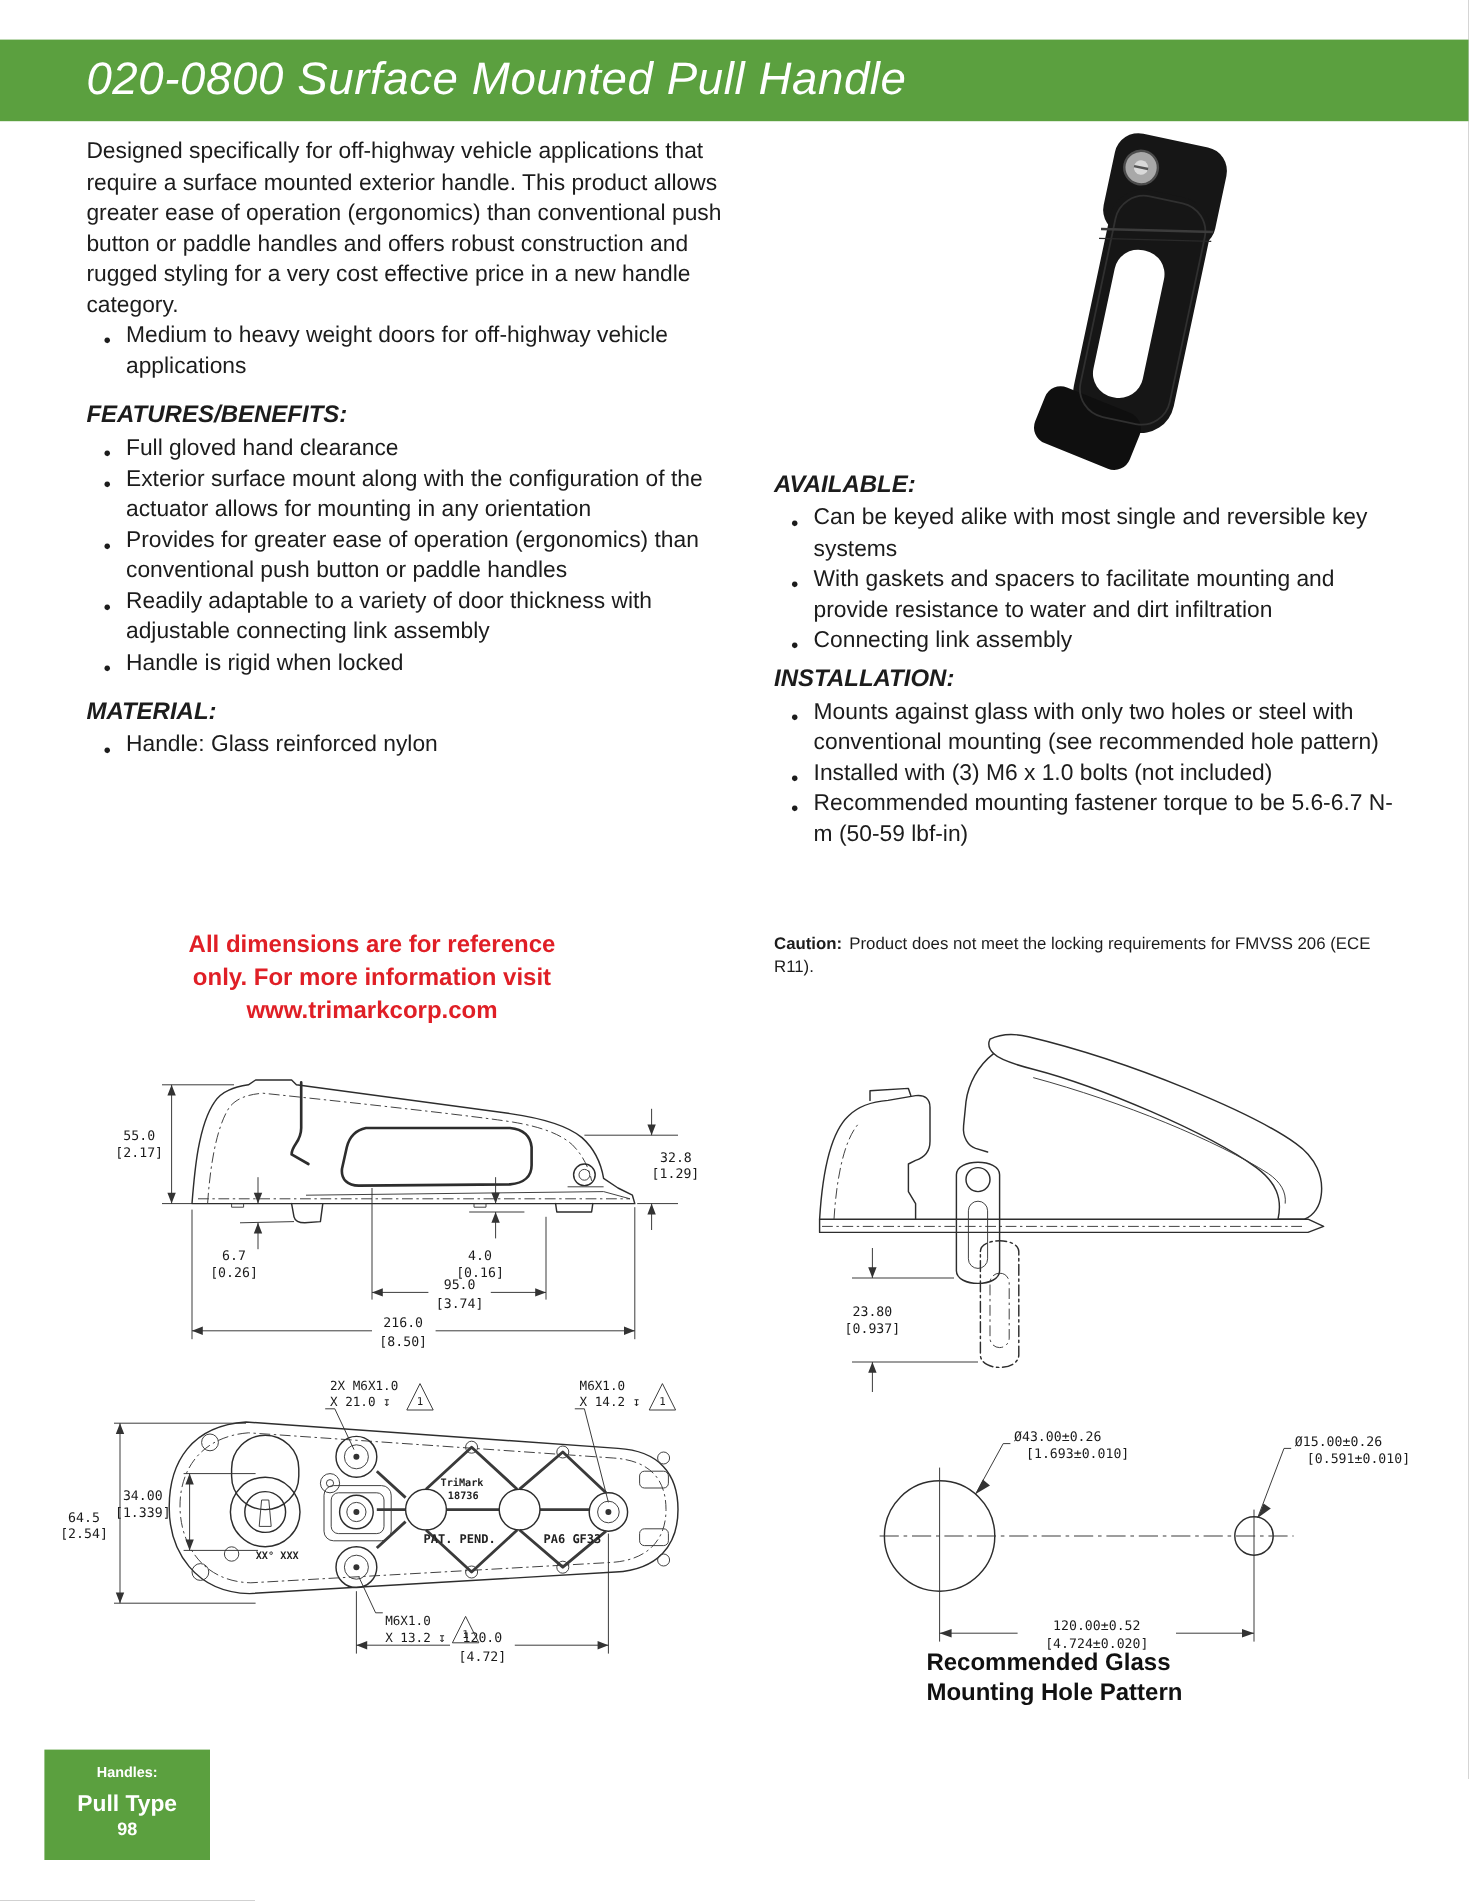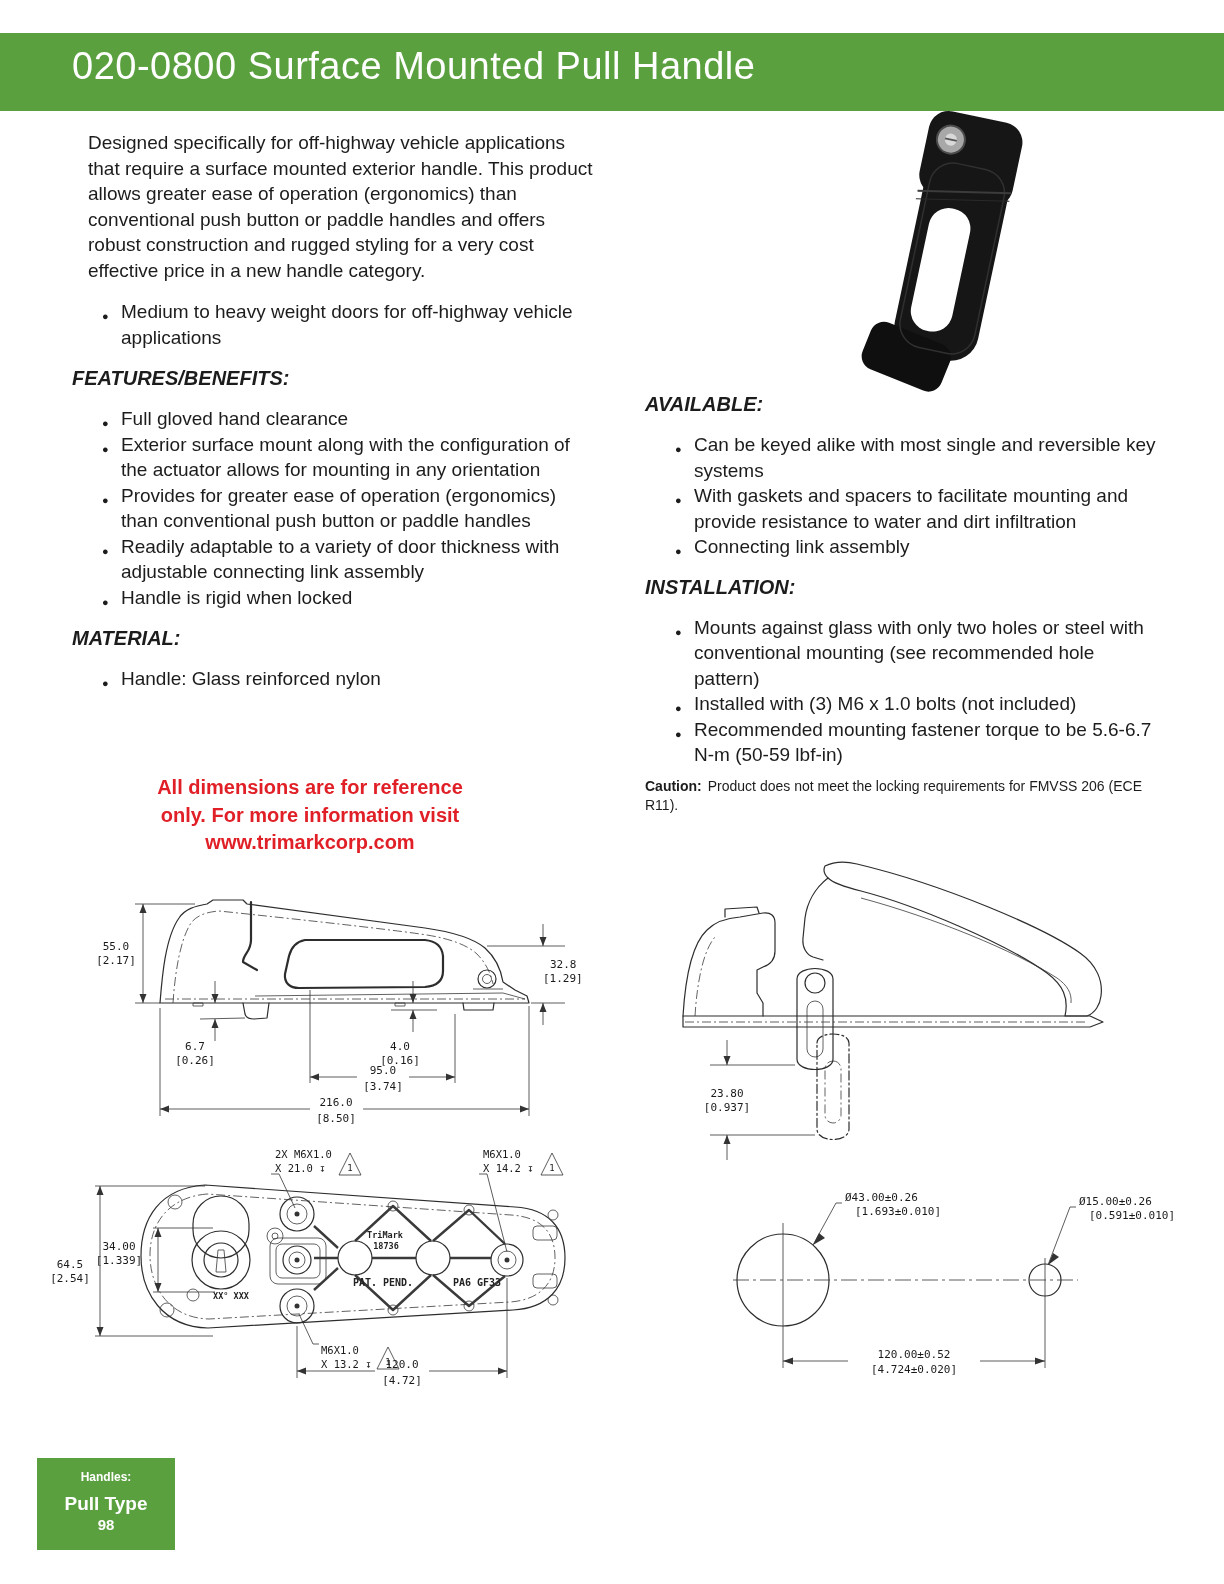--- a/index.html
+++ b/index.html
@@ -2,27 +2,27 @@
 <html><head>
 <meta charset="utf-8">
 <style>
   html,body { margin:0; padding:0; background:#888; }
   .page {
     position:relative; width:1224px; height:1584px; margin:0 auto;
     background:#ffffff; overflow:hidden;
     font-family:"Liberation Sans", sans-serif; color:#1c1c1c;
   }
   
-  .header-bar { position:absolute; left:0; top:33px; width:1224px; height:78px; background:#5ba03f; }
+  .header-bar { position:absolute; left:0; top:33px; width:1224px; height:68px; background:#5ba03f;font-style:italic; }
   .header-bar h1 { margin:0; padding-left:72px; line-height:66px; font-size:38px; font-weight:normal; color:#ffffff; letter-spacing:0.5px; }
   
   .col-left  { position:absolute; left:72px;  top:114px; width:542px; }
   .col-right { position:absolute; left:645px; top:393px; width:528px; }
-  .body-p { margin:16px; font-size:19px; line-height:25.5px; }
-  ul.blt { list-style:none; margin:16px; padding:0; font-size:19px; line-height:25.5px; }
+  .body-p { margin:0; font-size:19px; line-height:25.5px; }
+  ul.blt { list-style:none; margin:0; padding:0; font-size:19px; line-height:25.5px; }
   ul.blt li { position:relative; padding-left:33px; }
   ul.blt li::before { content:"●"; position:absolute; left:14px; top:5px; font-size:11px; }
   h2.sec { margin:17px 0 3px 0; font-size:20px; font-style:italic; font-weight:bold; color:#1c1c1c; }
   h2.sec.first { margin-top:0; }
   .red-note { position:absolute; left:95px; top:774px; width:430px; text-align:center;
               color:#e01f26; font-weight:bold; font-size:20px; line-height:27.5px; }
   .caution { position:absolute; left:645px; top:777px; width:505px; font-size:14px; line-height:19px; }
   .caution .cl { font-weight:bold; margin-right:6px; }
   
   .footer-box { position:absolute; left:37px; top:1458px; width:138px; height:92px; background:#5ba03f;
@@ -287,20 +287,24 @@
     <polygon class="ah" points="330,102 335,90 341,94"></polygon>
     <text class="dim" x="361" y="42">Ø15.00±0.26</text>
     <text class="dim" x="371" y="56">[0.591±0.010]</text>
 
     <path class="dim-l" d="M 65 198 L 130 198 M 262 198 L 327 198"></path>
     <path class="ah" d="M 65 198 l 10 -3.5 l 0 7 z M 327 198 l -10 -3.5 l 0 7 z"></path>
     <text class="dim" text-anchor="middle" x="196" y="195">120.00±0.52</text>
     <text class="dim" text-anchor="middle" x="196" y="210">[4.724±0.020]</text>
   </svg>
 
+  <div class="holes-caption">
+    <div>Recommended Glass</div>
+    <div>Mounting Hole Pattern</div>
+  </div>
 
   <div class="footer-box">
     <div class="f1">Handles:</div>
     <div class="f2">Pull Type</div>
     <div class="f3">98</div>
   </div>
 
 </div>
 
 </body></html>

